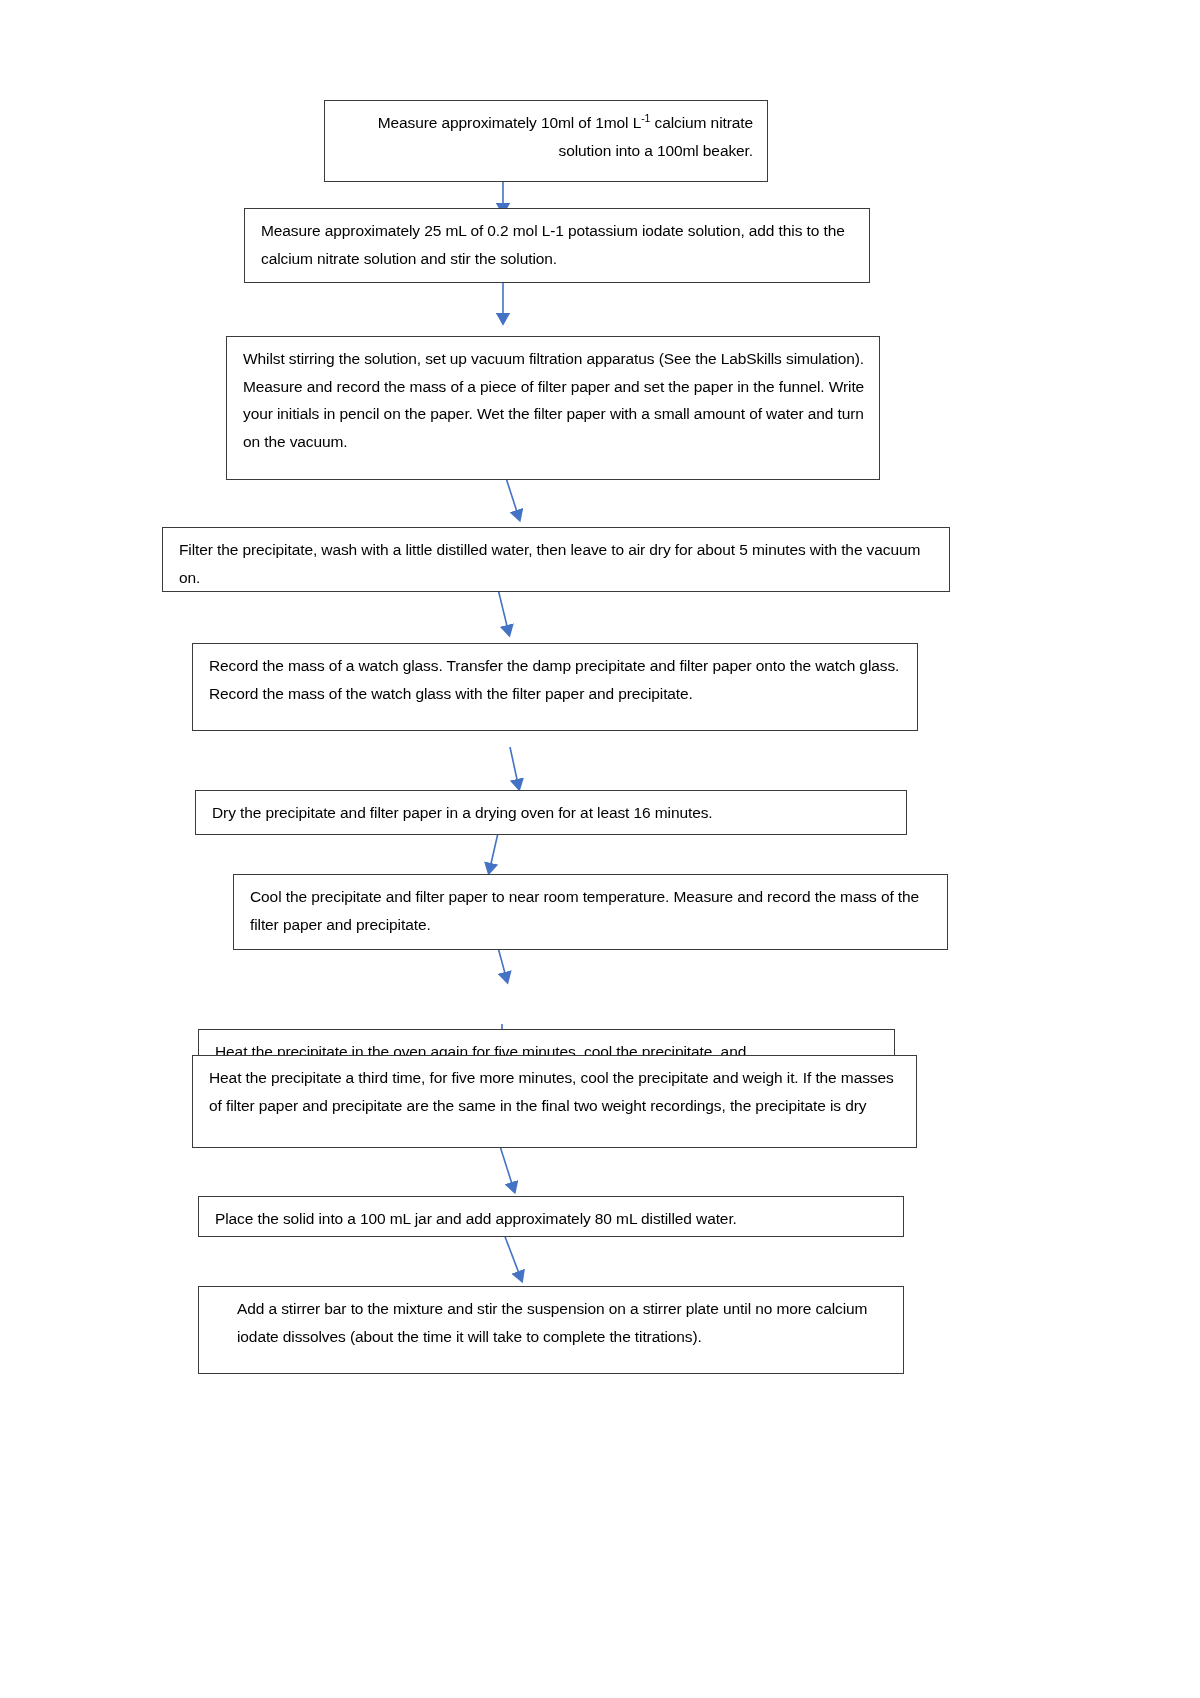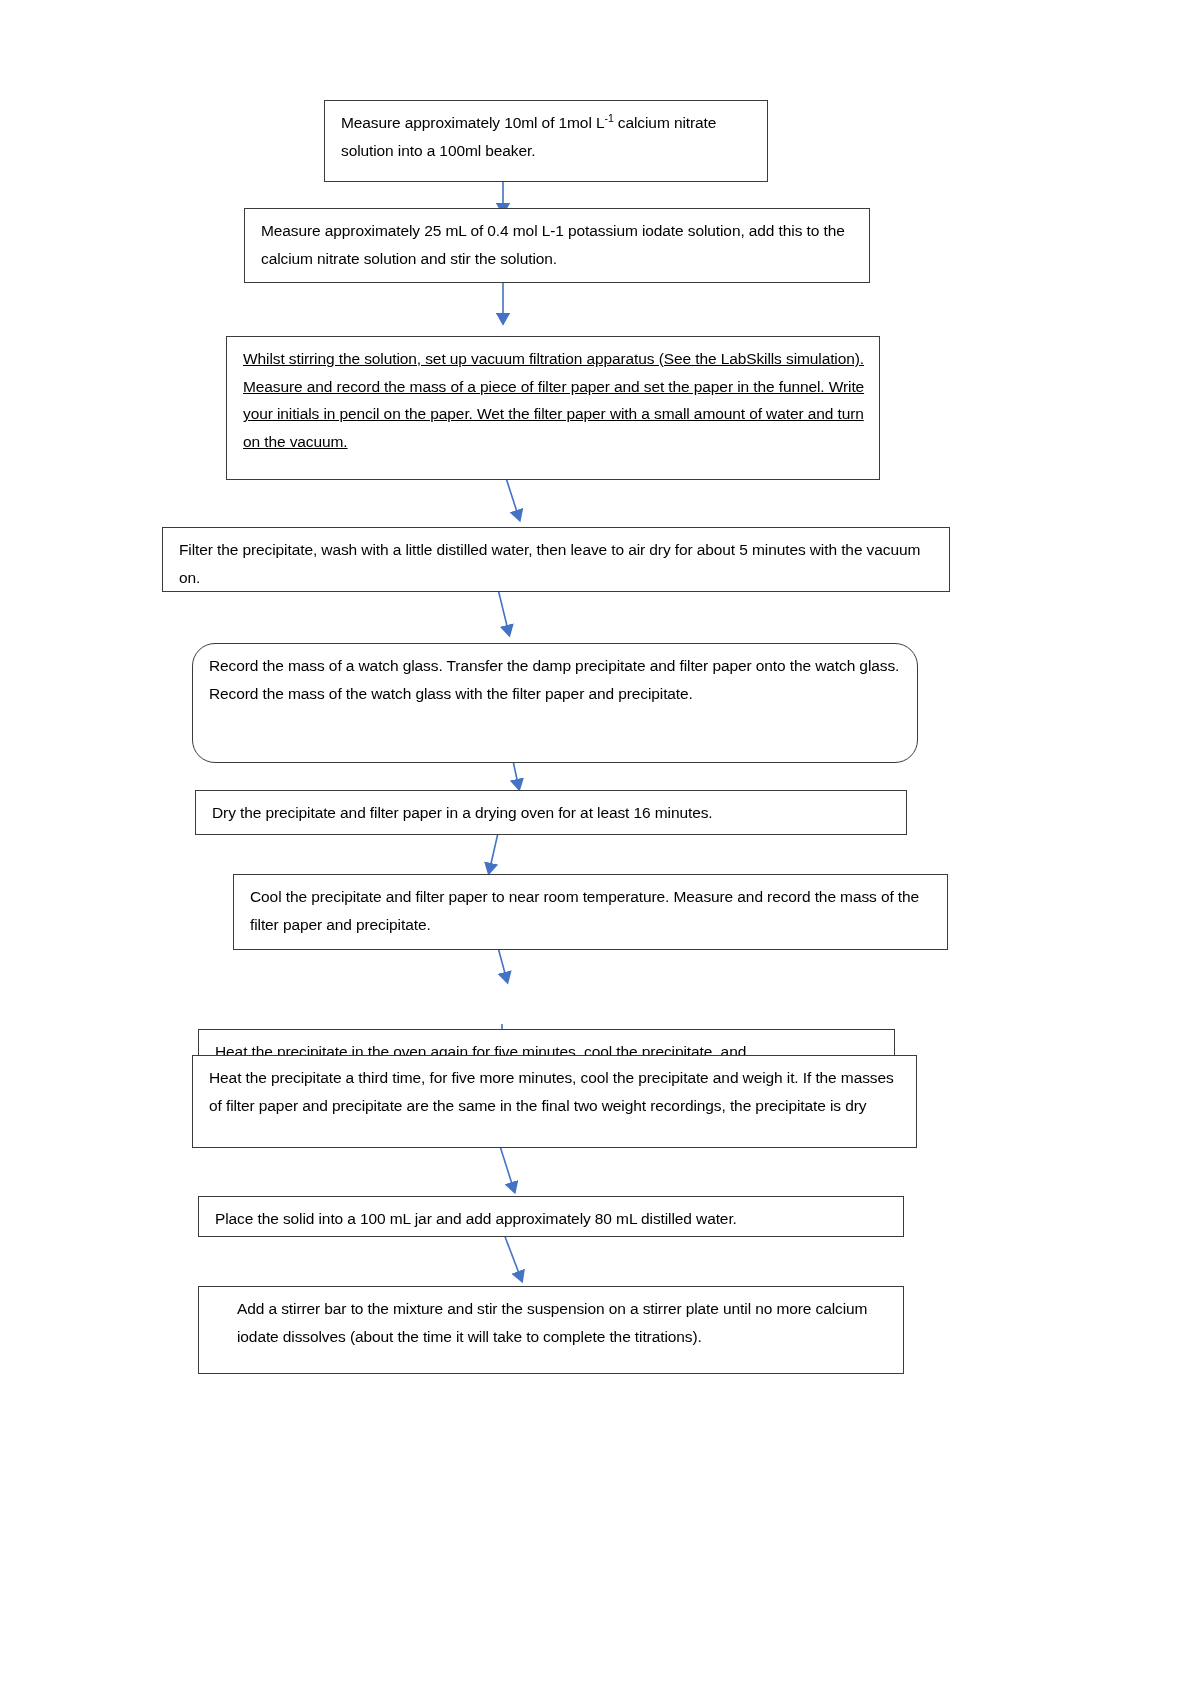--- a/index.html
+++ b/index.html
@@ -85,37 +85,37 @@
   </svg>
 
   <svg class="arrow" style="left:485px; top:1143px; width:60px; height:56px;" viewBox="0 0 60 56">
     <line x1="14" y1="0" x2="28" y2="44" stroke="#4472C4" stroke-width="1.6" marker-end="url(#ah)"></line>
   </svg>
 
   <svg class="arrow" style="left:490px; top:1234px; width:60px; height:54px;" viewBox="0 0 60 54">
     <line x1="14" y1="0" x2="30" y2="42" stroke="#4472C4" stroke-width="1.6" marker-end="url(#ah)"></line>
   </svg>
 
-  <div class="flow-box" style="left:324px; top:100px; width:444px; height:82px;">
+  <div class="flow-box" style="left:324px; top:100px; width:444px; height:82px;text-align:right;">
     <p><span>Measure approximately 10ml of 1mol L</span><span class="sup">-1</span><span> calcium nitrate solution into a 100ml beaker.</span></p>
   </div>
 
   <div class="flow-box" style="left:244px; top:208px; width:626px; height:75px;">
-    <p>Measure approximately 25 mL of 0.4 mol L-1 potassium iodate solution, add this to the calcium nitrate solution and stir the solution.</p>
+    <p>Measure approximately 25 mL of 0.2 mol L-1 potassium iodate solution, add this to the calcium nitrate solution and stir the solution.</p>
   </div>
 
-  <div class="flow-box" style="left:226px; top:336px; width:654px; height:144px;text-decoration:underline;">
+  <div class="flow-box" style="left:226px; top:336px; width:654px; height:144px;">
     <p>Whilst stirring the solution, set up vacuum filtration apparatus (See the LabSkills simulation). Measure and record the mass of a piece of filter paper and set the paper in the funnel. Write your initials in pencil on the paper. Wet the filter paper with a small amount of water and turn on the vacuum.</p>
   </div>
 
   <div class="flow-box" style="left:162px; top:527px; width:788px; height:65px;">
     <p>Filter the precipitate, wash with a little distilled water, then leave to air dry for about 5 minutes with the vacuum on.</p>
   </div>
 
-  <div class="flow-box" style="left:192px; top:643px; width:726px; height:120px;border-radius:23px;">
+  <div class="flow-box" style="left:192px; top:643px; width:726px; height:88px;">
     <p>Record the mass of a watch glass. Transfer the damp precipitate and filter paper onto the watch glass. Record the mass of the watch glass with the filter paper and precipitate.</p>
   </div>
 
   <div class="flow-box" style="left:195px; top:790px; width:712px; height:45px;">
     <p>Dry the precipitate and filter paper in a drying oven for at least 16 minutes.</p>
   </div>
 
   <div class="flow-box" style="left:204px; top:874px; width:715px; height:76px;margin-left:29px;">
     <p>Cool the precipitate and filter paper to near room temperature. Measure and record the mass of the filter paper and precipitate.</p>
   </div>

